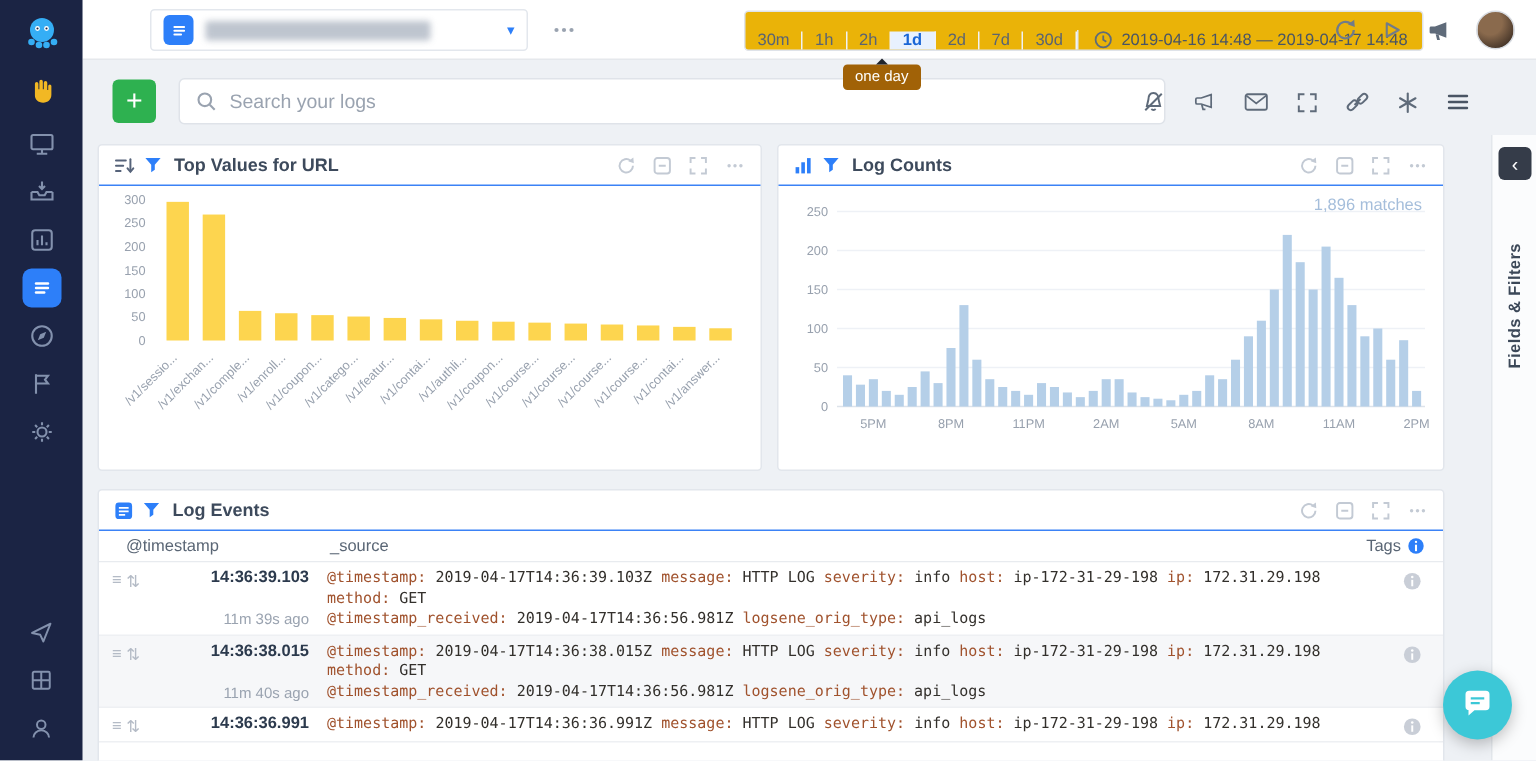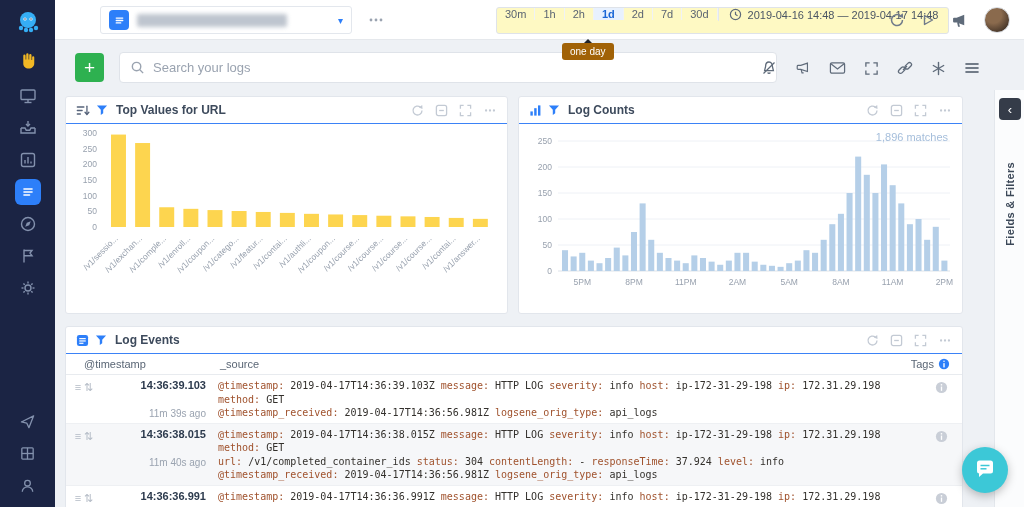--- a/index.html
+++ b/index.html
@@ -16,21 +16,21 @@
   .s-bottom { position:absolute; bottom:6px; left:0; width:55px; }
   .s-gap { height:4px; }
 
   
   #topbar { position:absolute; left:55px; top:0; right:0; height:40px; background:#ffffff; border-bottom:1px solid #e5e8ec; z-index:20; }
   #app-selector { position:absolute; left:45px; top:6px; width:252px; height:28px; border:1px solid #e3e7ed; border-radius:3px; background:#fff; display:flex; align-items:center; padding:0 8px; gap:8px; cursor:pointer; }
   .app-badge { width:20px; height:20px; background:#2d7ff9; border-radius:4px; display:flex; align-items:center; justify-content:center; flex:none; }
   .blur-chip { width:150px; height:13px; background:#a9b2bf; border-radius:2px; filter:blur(2px); opacity:.75; }
   .caret { color:#2d7ff9; font-size:10px; margin-left:auto; }
   #topbar-more { position:absolute; left:312px; top:12px; color:#9aa3b0; cursor:pointer; }
-  #time-group { position:absolute; left:441px; top:7px; height:27px; border:1px solid #dfe3e9; border-radius:3px; background:#fef9c3; display:flex; align-items:flex-start; font-size:11px; color:#5a6472; }
+  #time-group { position:absolute; left:441px; top:7px; height:27px; border:1px solid #dfe3e9; border-radius:3px; background:#eab308; display:flex; align-items:flex-end; font-size:11px; color:#5a6472; }
   .t-btn { display:flex; align-items:center; padding:0 8px; cursor:pointer; border-right:1px solid #f0f2f5; }
   .t-btn:last-of-type { border-right:none; }
   .t-btn.active { background:#e8f1fe; color:#1a66d6; font-weight:bold; }
   .t-date { display:flex; align-items:center; gap:6px; padding:0 10px; border-left:1px solid #e3e7ed; color:#48526066; color:#4a5564; cursor:pointer; }
   #tooltip { position:absolute; left:507px; top:43px; background:#a16207; color:#fff; font-size:10px; padding:3px 8px; border-radius:3px; z-index:60; }
   #tooltip::before { content:""; position:absolute; top:-4px; left:50%; margin-left:-4px; border-left:4px solid transparent; border-right:4px solid transparent; border-bottom:4px solid #21252c; }
   .tb-right { position:absolute; right:14px; top:0; height:40px; display:flex; align-items:center; gap:16px; }
   .tb-ic { cursor:pointer; display:flex; align-items:center; }
   .avatar { width:26px; height:26px; border-radius:50%; background:radial-gradient(circle at 35% 30%, #8a6a4d 0 35%, #4c3a2c 75%, #2c2118); border:1px solid #d8dce2; cursor:pointer; }
 
@@ -585,21 +585,20 @@
             <div class="gut">
               <span>≡</span>
               <span>⇅</span>
             </div>
             <div class="tcol">
               <div class="tmain">14:36:38.015</div>
               <div class="tago">11m 40s ago</div>
             </div>
             <div class="scol">
               <div class="sline"><span class="k">@timestamp:</span> <span class="v">2019-04-17T14:36:38.015Z</span>  <span class="k">message:</span> <span class="v">HTTP LOG</span>  <span class="k">severity:</span> <span class="v">info</span>  <span class="k">host:</span> <span class="v">ip-172-31-29-198</span>  <span class="k">ip:</span> <span class="v">172.31.29.198</span>  <span class="k">method:</span> <span class="v">GET</span></div>
-              <div class="sline"><span class="k">url:</span> <span class="v">/v1/completed_container_ids</span>  <span class="k">status:</span> <span class="v">304</span>  <span class="k">contentLength:</span> <span class="v">-</span>  <span class="k">responseTime:</span> <span class="v">37.924</span>  <span class="k">level:</span> <span class="v">info</span></div>
               <div class="sline"><span class="k">@timestamp_received:</span> <span class="v">2019-04-17T14:36:56.981Z</span>  <span class="k">logsene_orig_type:</span> <span class="v">api_logs</span></div>
             </div>
             <div class="icol">
               <svg width="13" height="13" viewBox="0 0 14 14">
                 <circle cx="7" cy="7" r="6" fill="#c9ced7"></circle>
                 <rect x="6.3" y="6" width="1.4" height="4.6" fill="#fff"></rect>
                 <circle cx="7" cy="4" r="0.9" fill="#fff"></circle>
               </svg>
             </div>
           </div>

